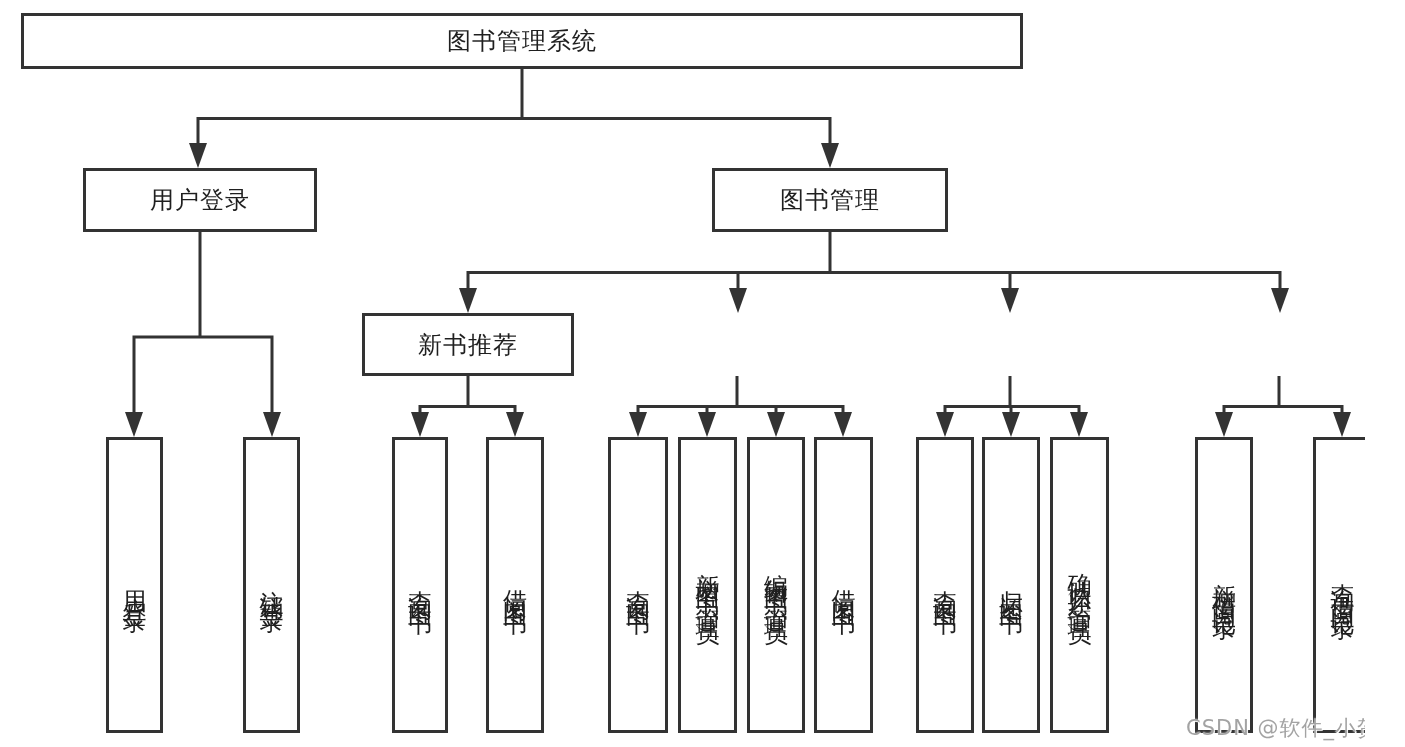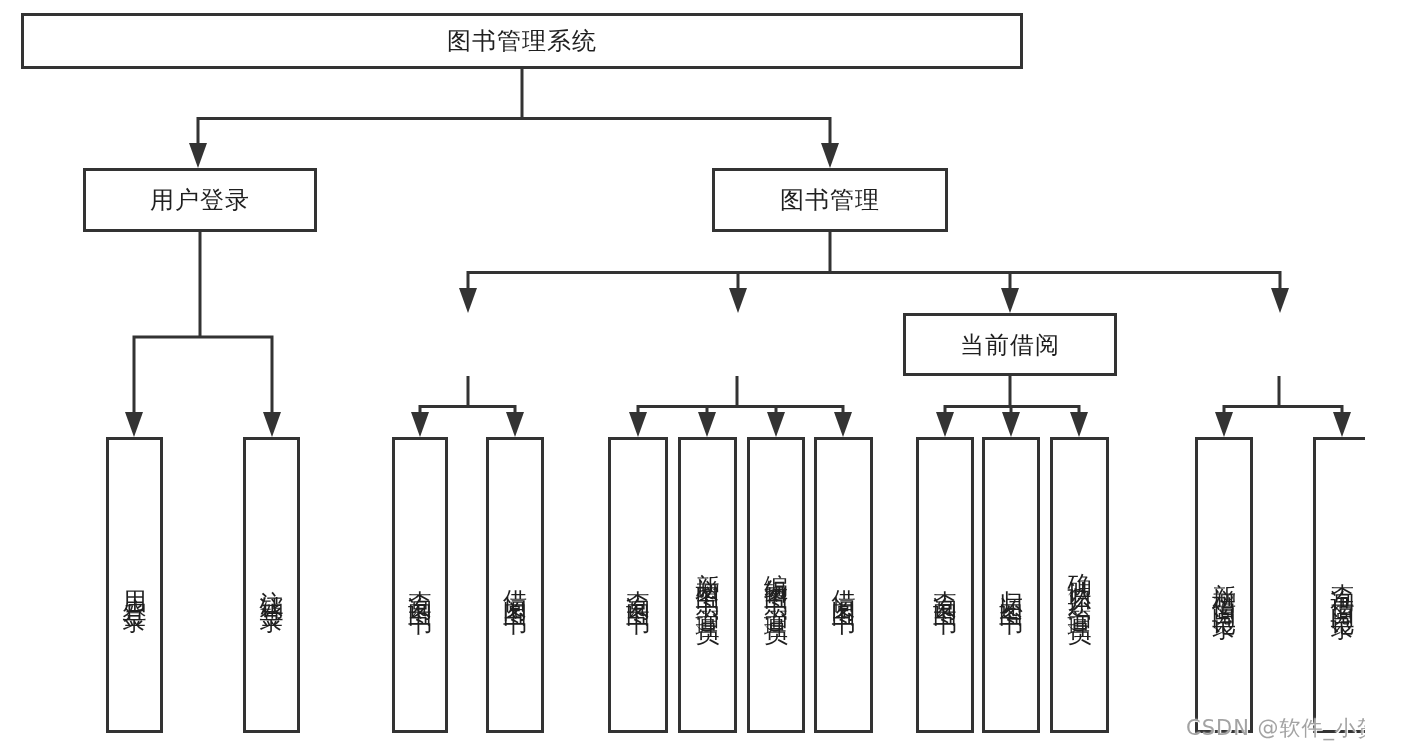--- a/index.html
+++ b/index.html
@@ -139,21 +139,21 @@
       <polygon points="1224,437 1215,412 1233,412"></polygon>
       <polygon points="1342,437 1333,412 1351,412"></polygon>
     </g>
   </svg>
 
   <div class="node n-root">图书管理系统</div>
 
   <div class="node n-login">用户登录</div>
   <div class="node n-mgmt">图书管理</div>
 
-  <div class="node n-cb">当前借阅</div>
+  <div class="node n-rec">新书推荐</div>
 
   <div class="node v l1">用户登录</div>
   <div class="node v l2">注销登录</div>
 
   <div class="node v l3">查询图书</div>
   <div class="node v l4">借阅图书</div>
 
   <div class="node v l5">查询图书</div>
   <div class="node v l6">新增图书（管理员）</div>
   <div class="node v l7">编辑图书（管理员）</div>

